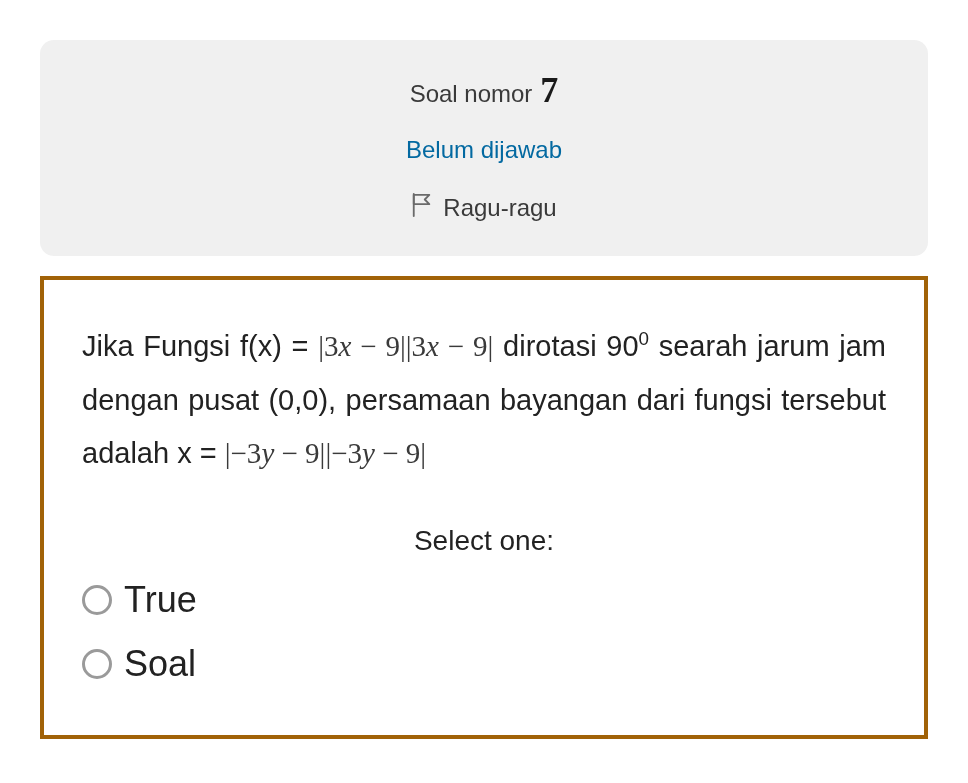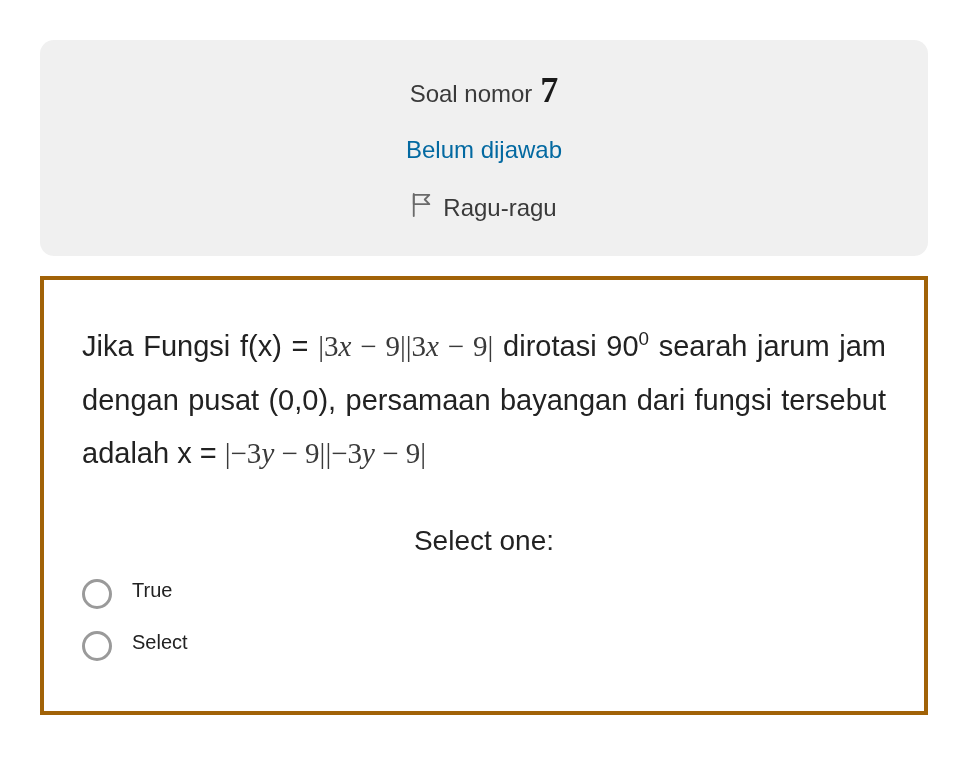--- a/index.html
+++ b/index.html
@@ -81,23 +81,23 @@
       text-align: center;
     }
     .options {
       margin-top: 22px;
       display: flex;
       flex-direction: column;
       gap: 22px;
     }
     .option-row {
       display: flex;
-      align-items: flex-start;
-      gap: 20px;
-      font-size: 20px;
+      align-items: center;
+      gap: 12px;
+      font-size: 36px;
       color: #222;
       cursor: pointer;
     }
     .radio-circle {
       width: 30px;
       height: 30px;
       border: 3px solid #9a9a9a;
       border-radius: 50%;
       flex-shrink: 0;
     }
@@ -129,16 +129,16 @@
 
   <div class="select-one">Select one:</div>
 
   <div class="options">
     <label class="option-row">
       <span class="radio-circle"></span>
       <span>True</span>
     </label>
     <label class="option-row">
       <span class="radio-circle"></span>
-      <span>Select</span>
+      <span>Soal</span>
     </label>
   </div>
 </div>
 
 </body></html>

